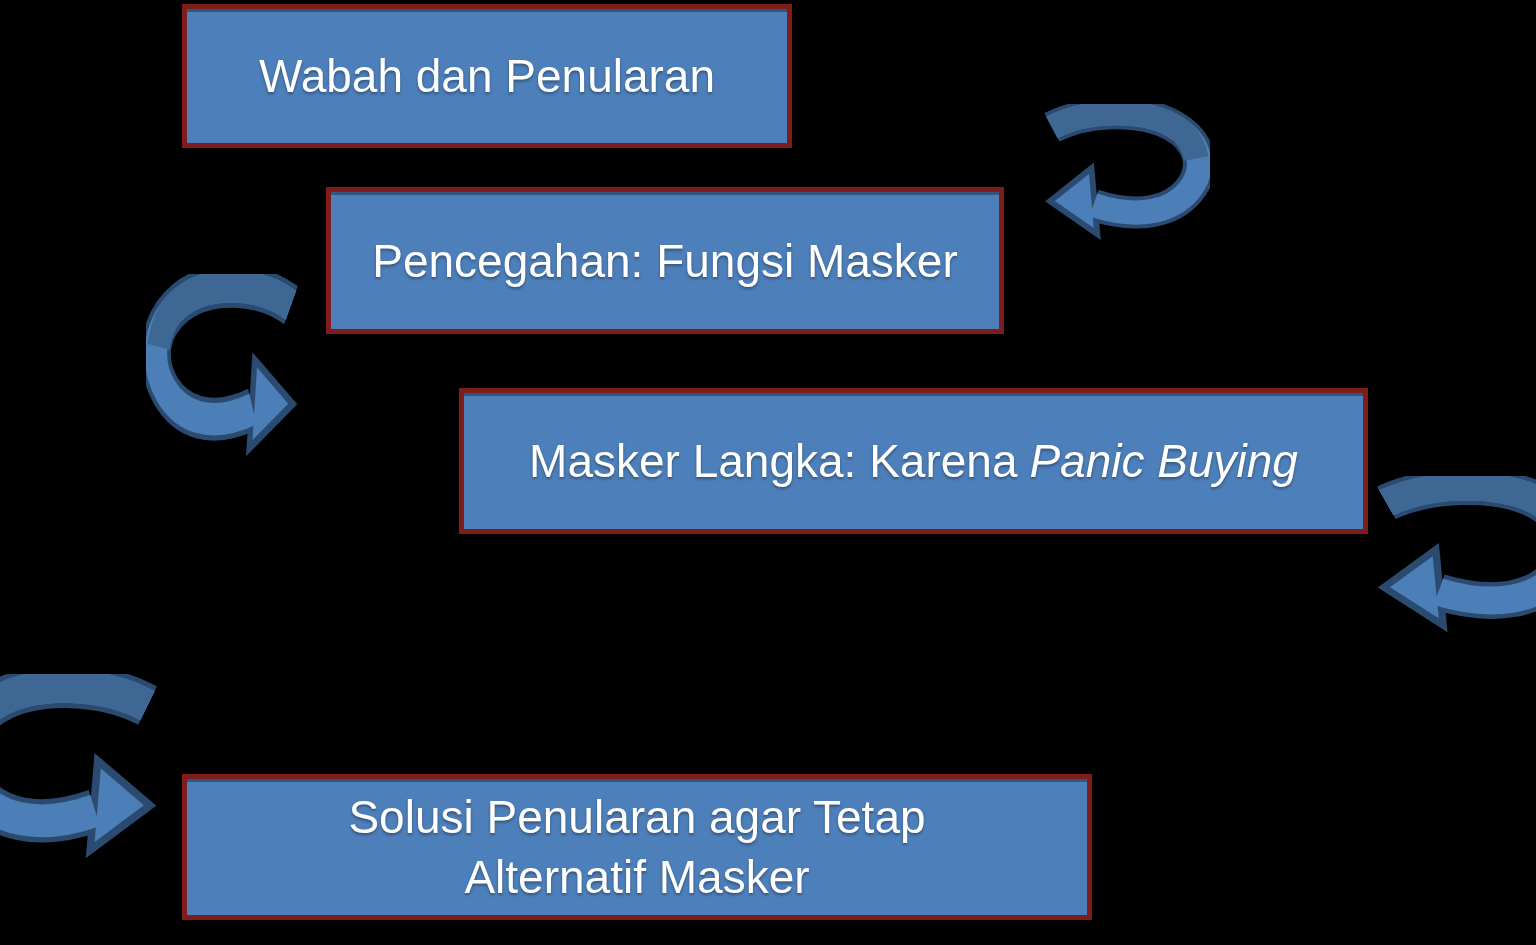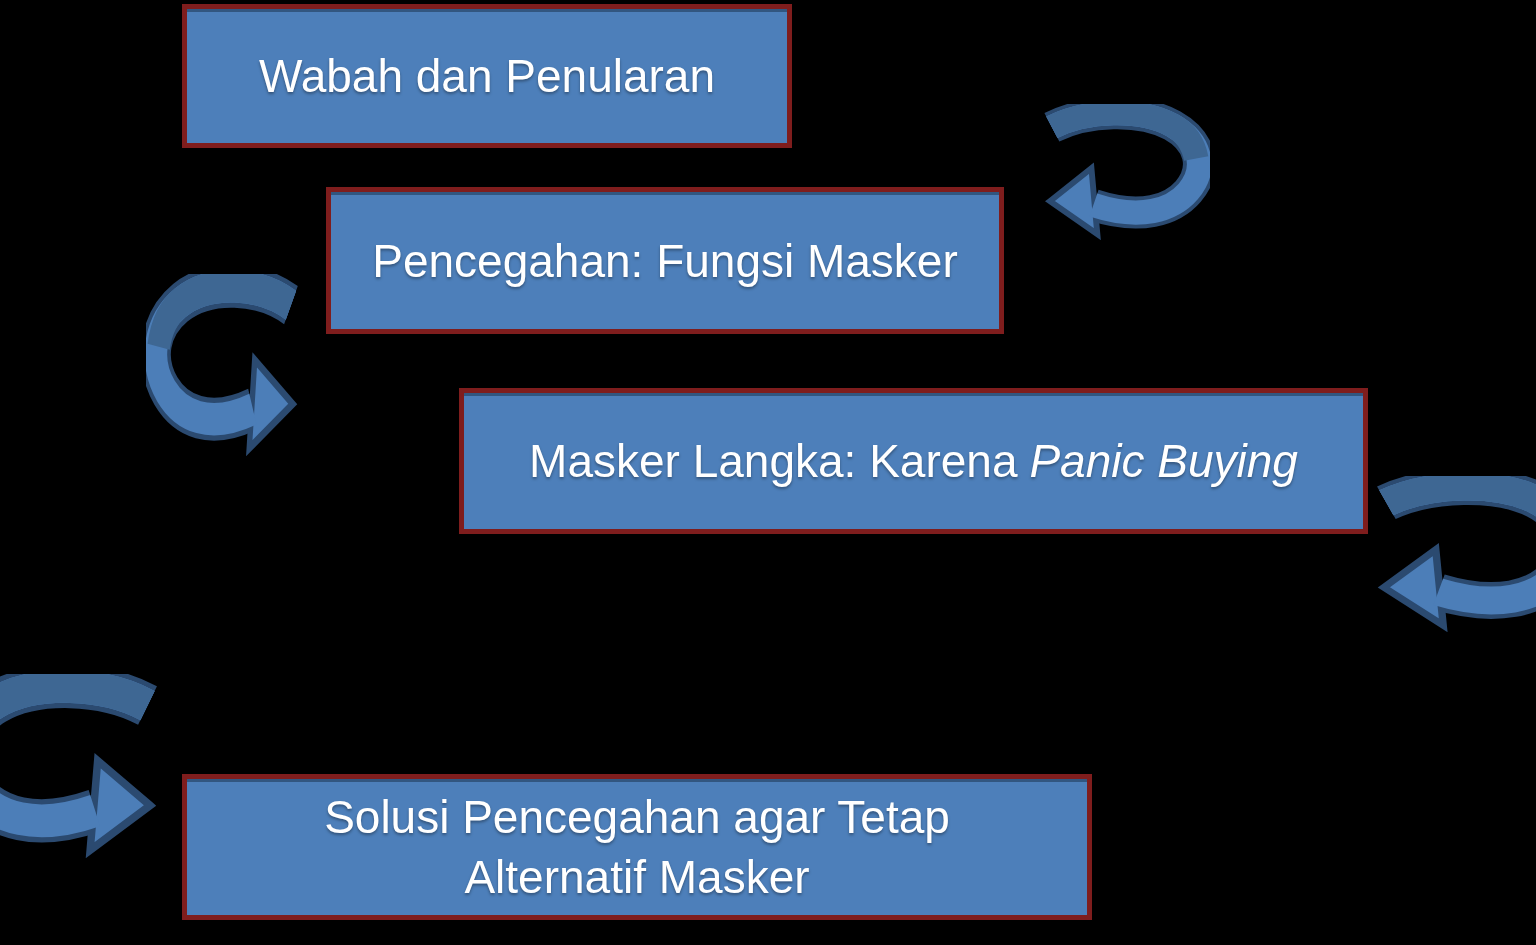--- a/index.html
+++ b/index.html
@@ -83,21 +83,21 @@
     <span>Pencegahan: Fungsi Masker</span>
   </div>
 
   <div class="flow-box" id="box-2">
     <span><span>Masker Langka: Karena</span><span class="it">Panic Buying</span></span>
   </div>
 
 
   <div class="flow-box" id="box-4">
     <span>
-      <span class="line">Solusi Pencegahan agar Tetap</span>
+      <span class="line">Solusi Penularan agar Tetap</span>
       <span class="line">Alternatif Masker</span>
     </span>
   </div>
 
   <svg class="arrow-svg" id="arrow-0" viewBox="0 0 170 140" preserveAspectRatio="none">
     <use href="#curvedArrow"></use>
   </svg>
 
   <svg class="arrow-svg mirrored" id="arrow-1" viewBox="0 0 170 140" preserveAspectRatio="none">
     <use href="#curvedArrow"></use>

